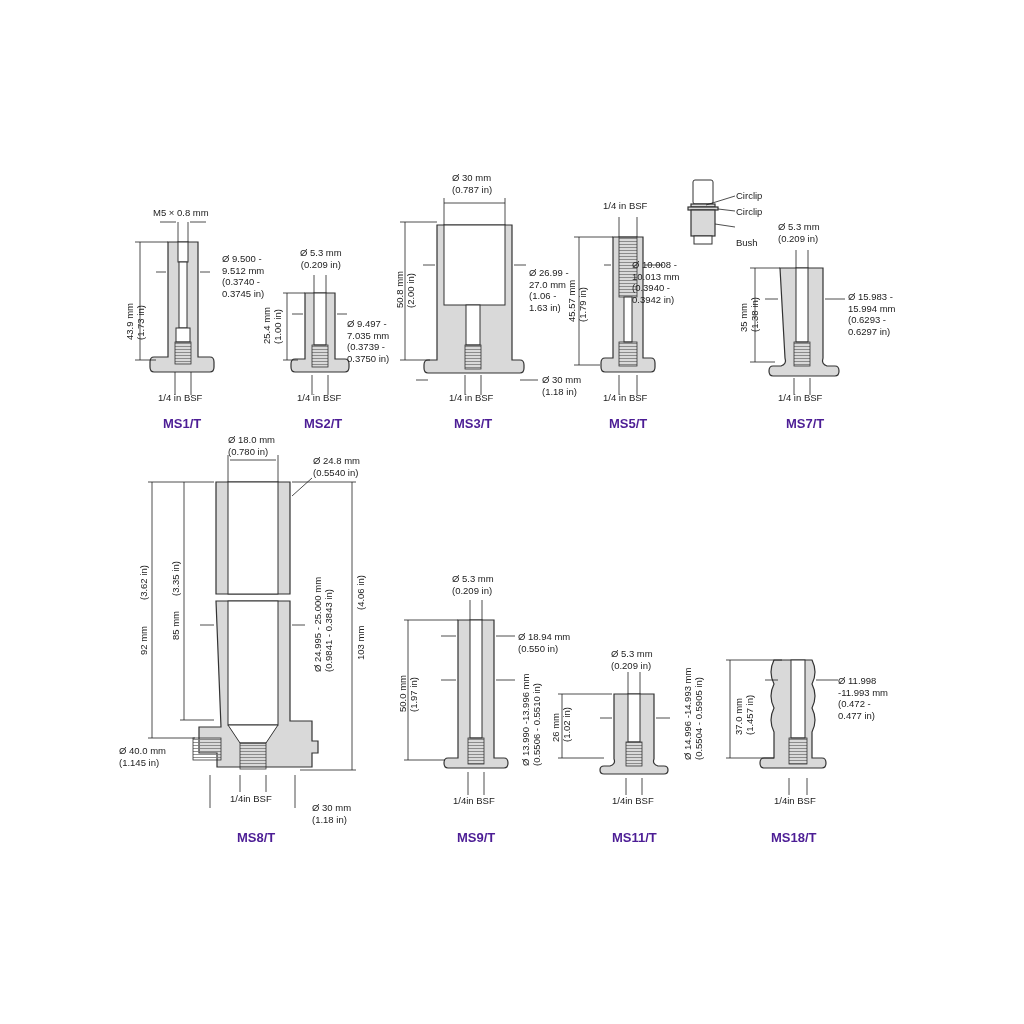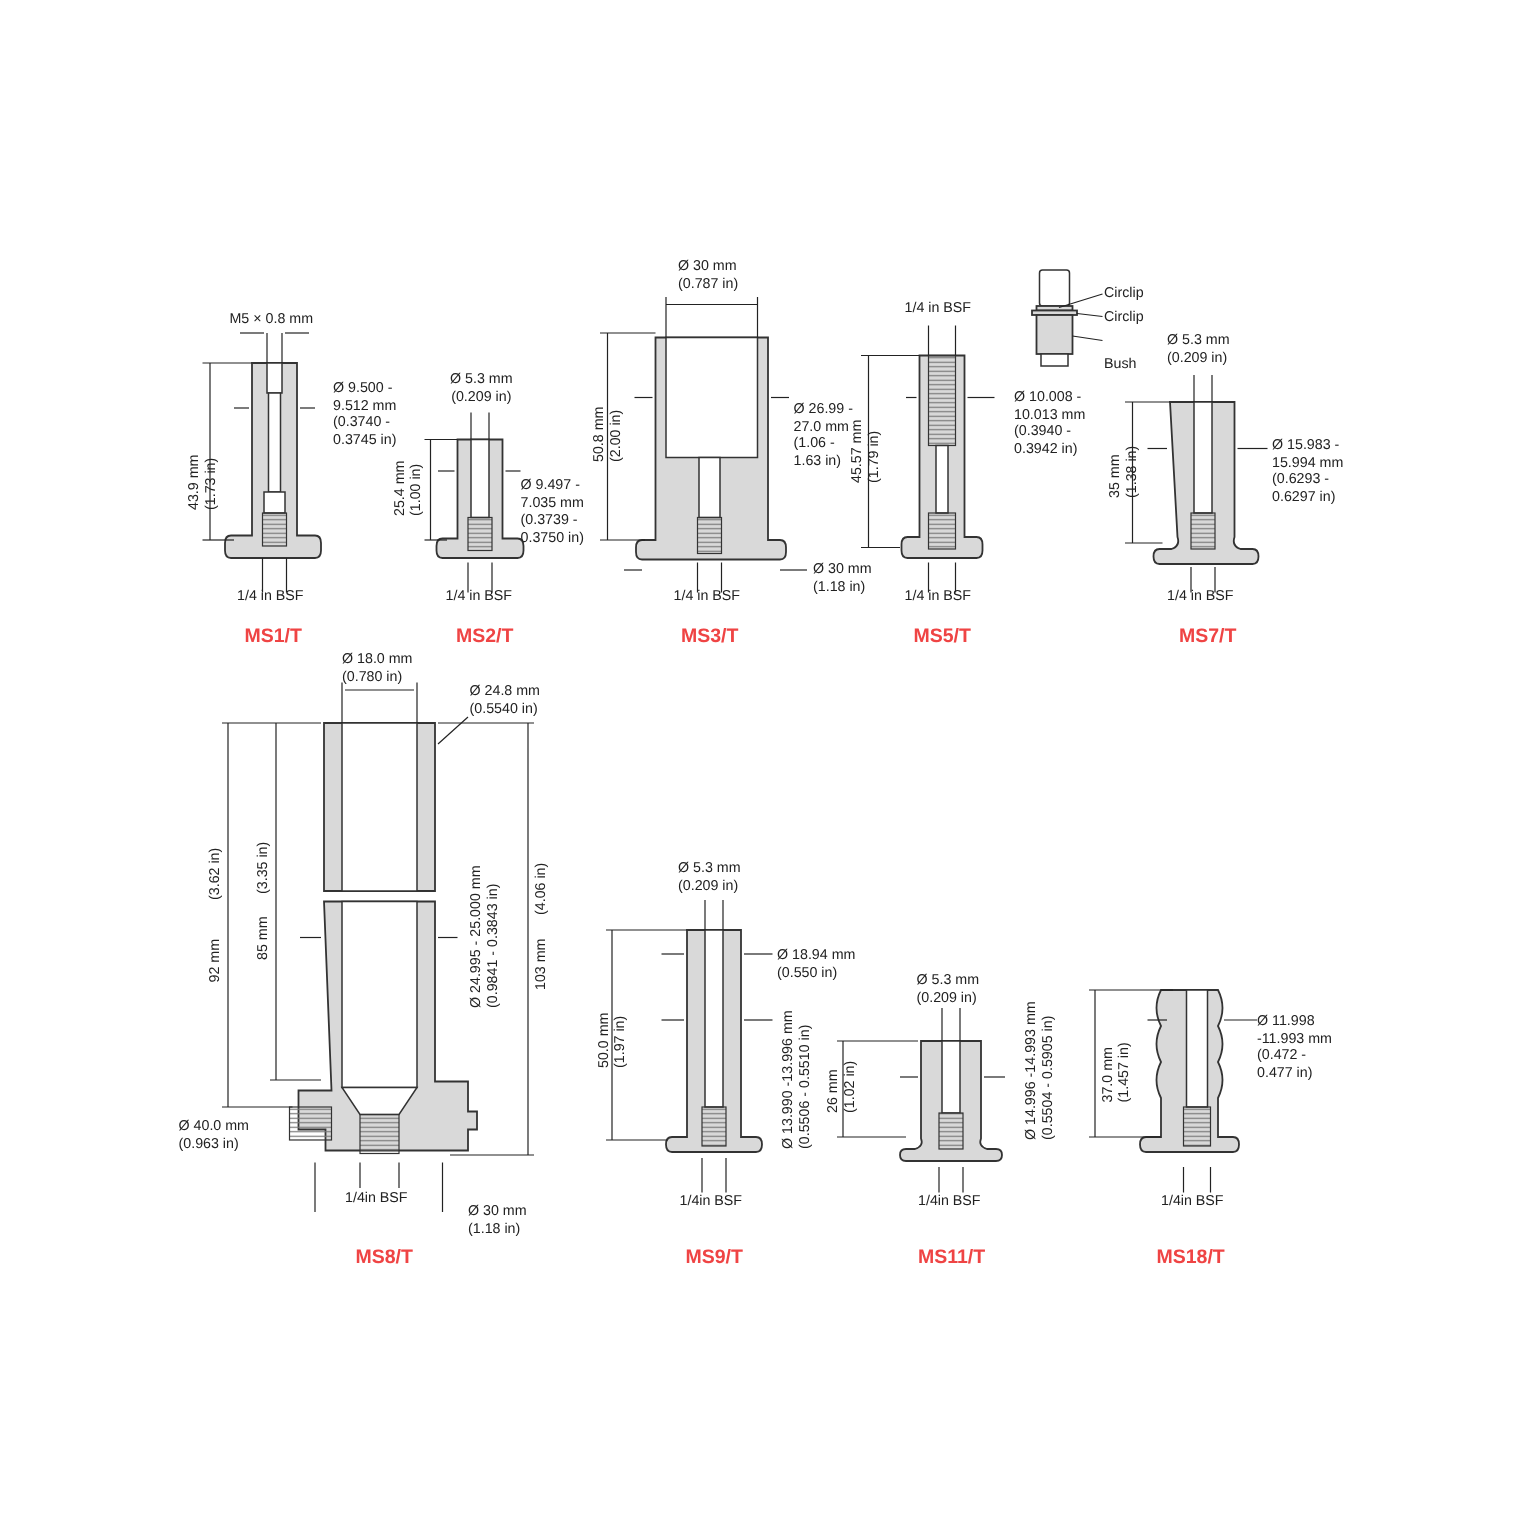--- a/index.html
+++ b/index.html
@@ -1,20 +1,20 @@
 <!DOCTYPE html>
 <html><head>
 <meta charset="utf-8">
 <style>
   html, body { margin:0; padding:0; background:#ffffff; }
   body { width:1024px; height:1024px; position:relative; overflow:hidden;
          font-family:"Liberation Sans", sans-serif; color:#1a1a1a; }
   #sheet { position:absolute; left:0; top:0; width:1024px; height:1024px; }
   .lbl { position:absolute; font-size:9.5px; line-height:11.5px; color:#222; white-space:pre; }
-  .title { position:absolute; font-size:13px; font-weight:bold; color:#ef4444;text-align:center; }
+  .title { position:absolute; font-size:13px; font-weight:bold; color:#4c1d95;text-align:center; }
   .vtext { position:absolute; font-size:9.5px; line-height:11px; color:#222; white-space:pre;
            transform-origin:0 0; transform:rotate(-90deg); }
   svg { position:absolute; left:0; top:0; }
   .body { fill:#d9d9d9; stroke:#333; stroke-width:1.2; }
   .bore { fill:#ffffff; stroke:#333; stroke-width:1; }
   .dim { stroke:#222; stroke-width:0.8; fill:none; }
 </style>
 </head>
 <body>
 
@@ -226,21 +226,21 @@
 (1.06 -
 1.63 in)</div>
 <div class="lbl" style="left:542px;top:374px"><span>Ø 30 mm</span>
 <span>(1.18 in)</span></div>
 <div class="lbl" style="left:449px;top:392px">1/4 in BSF</div>
 <div class="title" style="left:454px;top:416px">MS3/T</div>
 
 <div class="lbl" style="left:603px;top:200px">1/4 in BSF</div>
 <div class="vtext" style="left:566px;top:322px"><span>45.57 mm</span>
 <span>(1.79 in)</span></div>
-<div class="lbl" style="left:676px;top:259px">Ø 10.008 -
+<div class="lbl" style="left:632px;top:259px">Ø 10.008 -
 10.013 mm
 (0.3940 -
 0.3942 in)</div>
 <div class="lbl" style="left:603px;top:392px">1/4 in BSF</div>
 <div class="title" style="left:609px;top:416px">MS5/T</div>
 <div class="lbl" style="left:736px;top:190px">Circlip</div>
 <div class="lbl" style="left:736px;top:206px">Circlip</div>
 <div class="lbl" style="left:736px;top:237px">Bush</div>
 
 <div class="lbl" style="left:778px;top:221px"><span>Ø 5.3 mm</span>
@@ -260,21 +260,21 @@
 <span>(0.5540 in)</span></div>
 <div class="vtext" style="left:138px;top:655px">92 mm</div>
 <div class="vtext" style="left:138px;top:600px">(3.62 in)</div>
 <div class="vtext" style="left:170px;top:640px">85 mm</div>
 <div class="vtext" style="left:170px;top:596px">(3.35 in)</div>
 <div class="vtext" style="left:312px;top:672px"><span>Ø 24.995 - 25.000 mm</span>
 <span>(0.9841 - 0.3843 in)</span></div>
 <div class="vtext" style="left:355px;top:660px">103 mm</div>
 <div class="vtext" style="left:355px;top:610px">(4.06 in)</div>
 <div class="lbl" style="left:119px;top:745px"><span>Ø 40.0 mm</span>
-<span>(0.963 in)</span></div>
+<span>(1.145 in)</span></div>
 <div class="lbl" style="left:230px;top:793px">1/4in BSF</div>
 <div class="lbl" style="left:312px;top:802px"><span>Ø 30 mm</span>
 <span>(1.18 in)</span></div>
 <div class="title" style="left:237px;top:830px">MS8/T</div>
 
 <div class="lbl" style="left:452px;top:573px"><span>Ø 5.3 mm</span>
 <span>(0.209 in)</span></div>
 <div class="lbl" style="left:518px;top:631px"><span>Ø 18.94 mm</span>
 <span>(0.550 in)</span></div>
 <div class="vtext" style="left:397px;top:712px"><span>50.0 mm</span>

